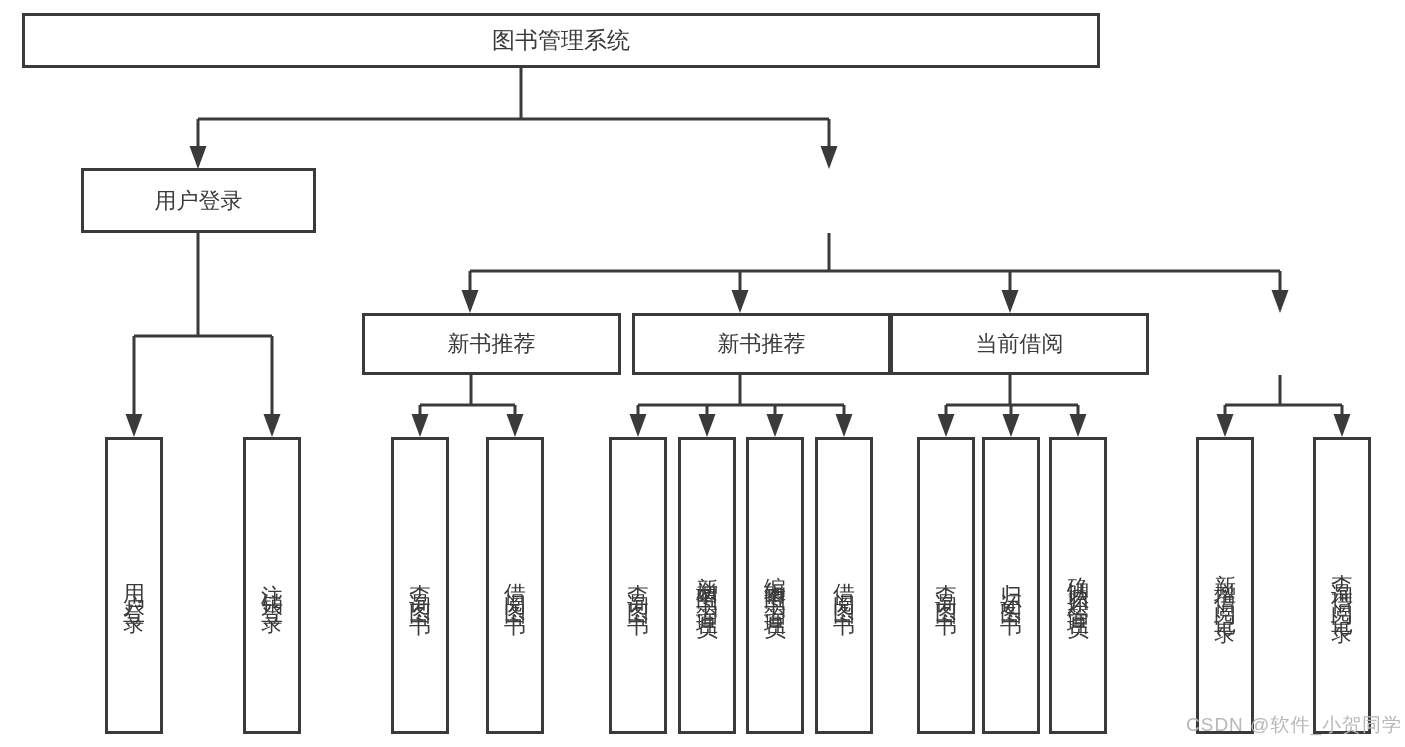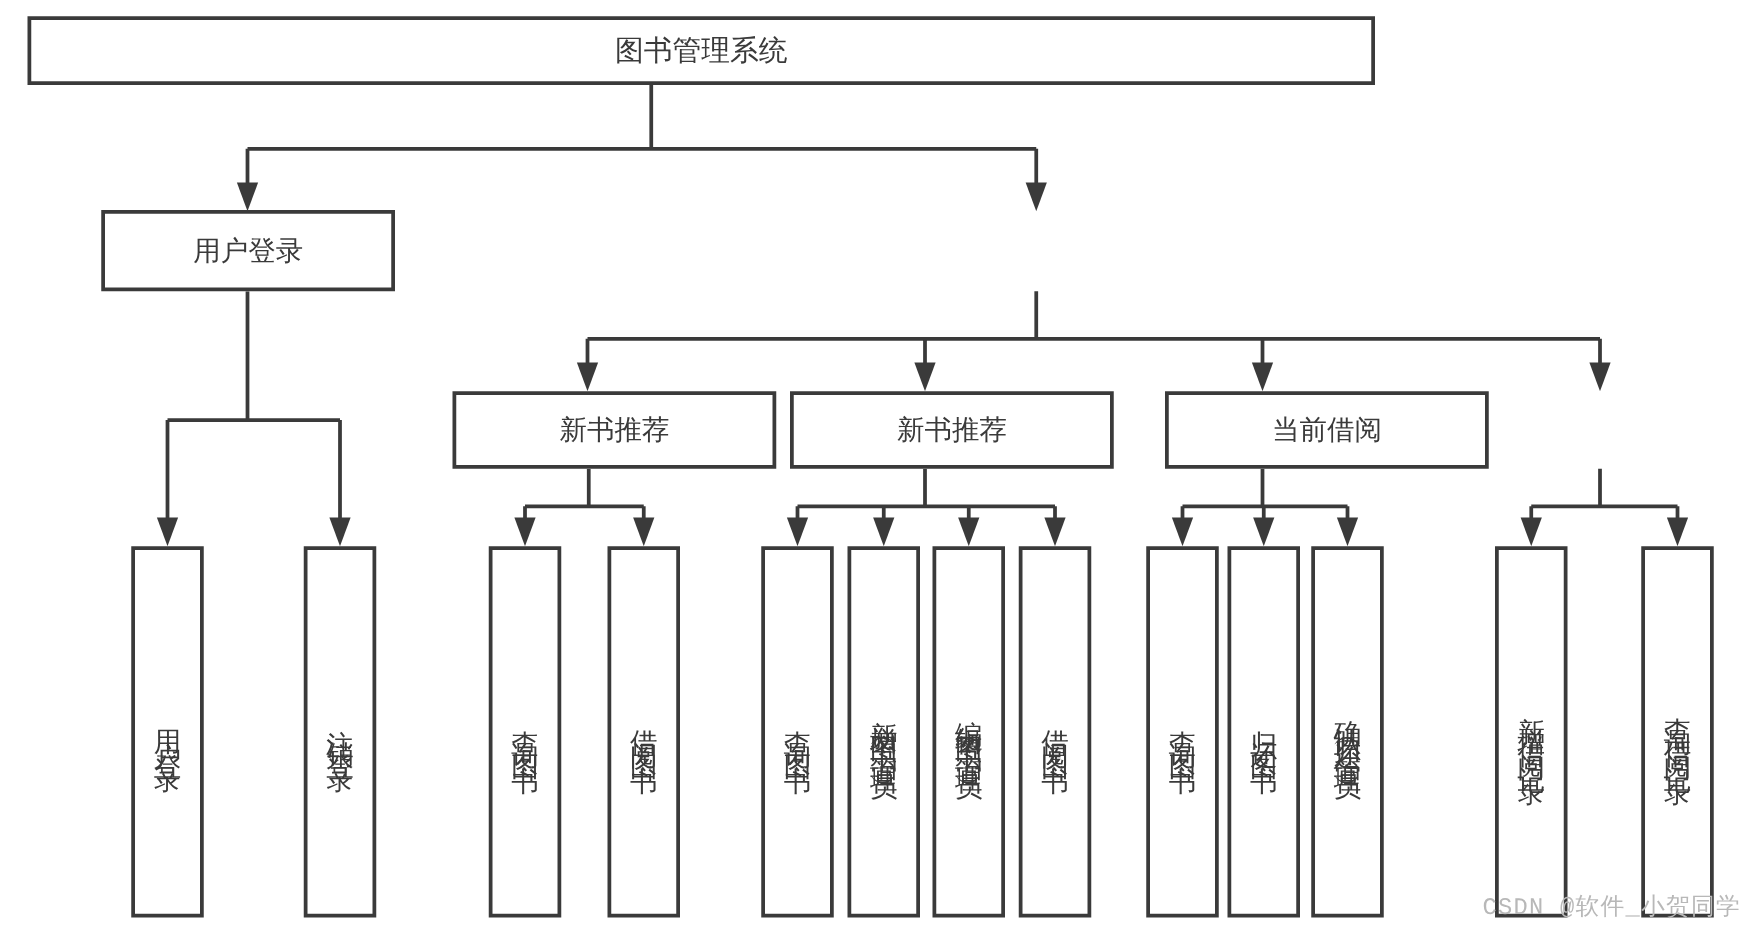--- a/index.html
+++ b/index.html
@@ -15,21 +15,21 @@
           color:var(--text); }
   .node span { display:block; }
   .root { left:22px; top:13px; width:1078px; height:55px; font-size:23px; }
   .l2 { top:168px; width:235px; height:65px; font-size:22px; }
   .l3 { top:313px; width:259px; height:62px; font-size:22px; }
   .v  { top:437px; width:58px; height:297px; font-size:22px; }
   .vt { writing-mode:vertical-rl; text-orientation:mixed; line-height:1;
         letter-spacing:10px; }
   .vt.long { letter-spacing:6px; }
   .watermark { position:absolute; left:1186px; top:712px; font-size:19px;
-               color:var(--wm); letter-spacing:1px; white-space:nowrap; z-index:5;font-family:Liberation Mono, monospace; }
+               color:var(--wm); letter-spacing:1px; white-space:nowrap; z-index:5; }
 </style>
 </head>
 <body>
 
 <div class="canvas">
 
   <svg class="connectors" viewBox="0 0 1405 747" xmlns="http://www.w3.org/2000/svg">
     <g>
       <path d="M521 68 V119 M198 119 H829 M198 119 V148 M829 119 V148"></path>
       <path d="M198 233 V336 M134 336 H272 M134 336 V416 M272 336 V416"></path>
@@ -69,21 +69,21 @@
   <div class="node l2" style="left:81px">
     <span>用户登录</span>
   </div>
 
   <div class="node l3" style="left:362px">
     <span>新书推荐</span>
   </div>
   <div class="node l3" style="left:632px">
     <span>新书推荐</span>
   </div>
-  <div class="node l3" style="left:932px">
+  <div class="node l3" style="left:890px">
     <span>当前借阅</span>
   </div>
 
   <div class="node v" style="left:105px">
     <span class="vt">用户登录</span>
   </div>
   <div class="node v" style="left:243px">
     <span class="vt">注销登录</span>
   </div>
 

